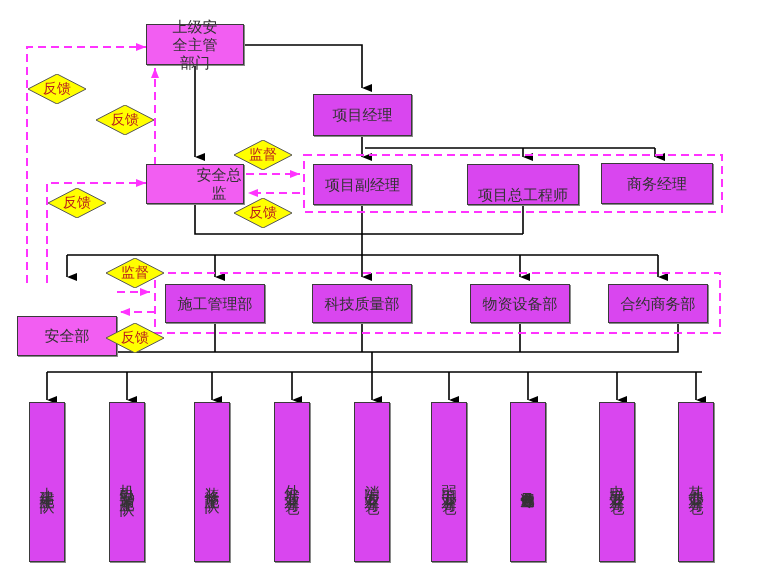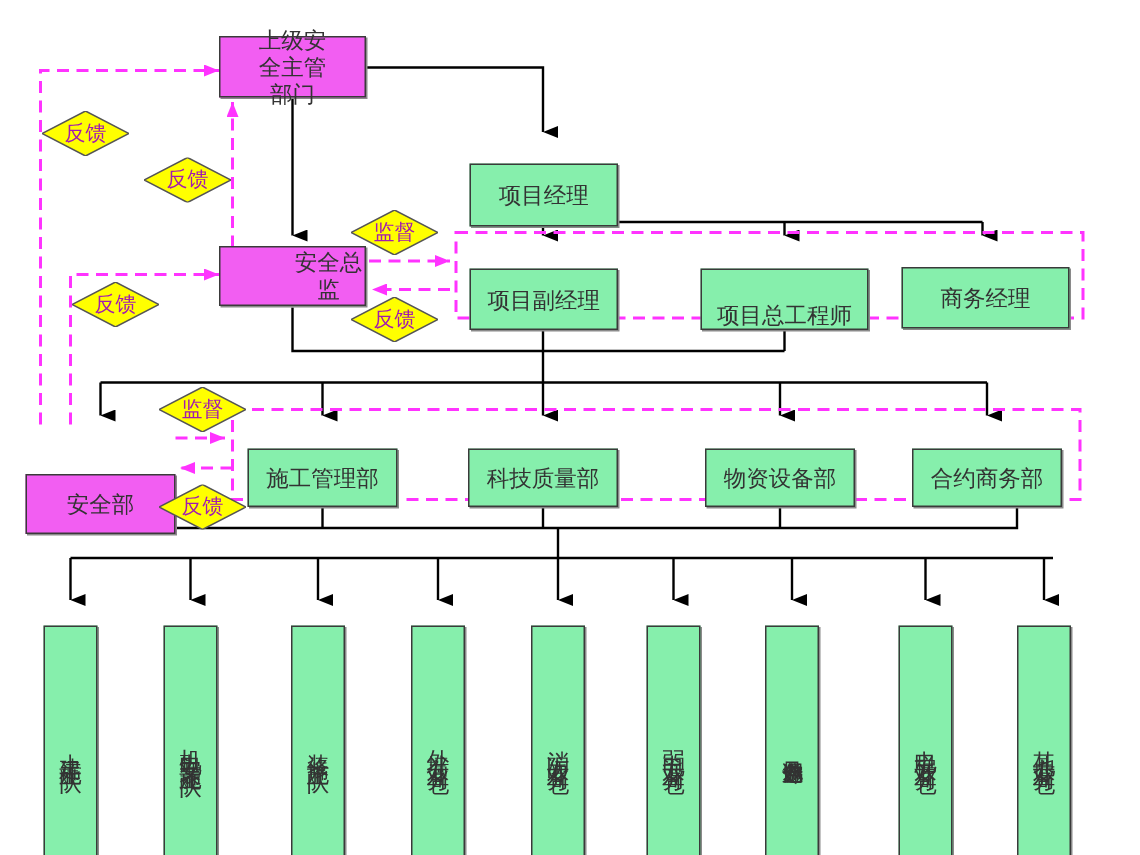--- a/index.html
+++ b/index.html
@@ -3,24 +3,24 @@
 <meta charset="utf-8">
 <style>
   html, body { margin:0; padding:0; background:#ffffff; }
   body { width:760px; height:570px; position:relative; overflow:hidden;
          font-family:"DejaVu Serif", "Liberation Serif", serif; color:#333333; }
   svg#lines { position:absolute; left:0; top:0; width:760px; height:570px; }
   .box { position:absolute; box-sizing:border-box; border:1.5px solid #3a3a3a;
          display:flex; align-items:center; justify-content:center; text-align:center;
          font-size:15px; line-height:18px; box-shadow:1px 1px 0 #8a8a8a; }
   .magenta { background:#f25ef2; }
-  .cyan { background:#86efac;margin-top:15px; }
+  .cyan { background:#d946ef; }
   .vbox { writing-mode:vertical-rl; text-orientation:upright; letter-spacing:3px; font-size:15px; }
   .diamond { position:absolute; width:58px; height:30px; display:flex; align-items:center;
-             justify-content:center; font-size:14px; color:#a21caf; }
+             justify-content:center; font-size:14px; color:#b91c1c; }
   .diamond svg { position:absolute; left:0; top:0; }
   .diamond span { position:relative; }
 </style>
 </head>
 <body>
 
 <svg id="lines" viewBox="0 0 760 570">
   <defs>
     <marker id="arrowBlack" markerWidth="8" markerHeight="10" refX="4" refY="10" orient="auto" markerUnits="userSpaceOnUse">
       <path d="M0,0 L8,0 L4,10 Z" fill="#000"></path>

